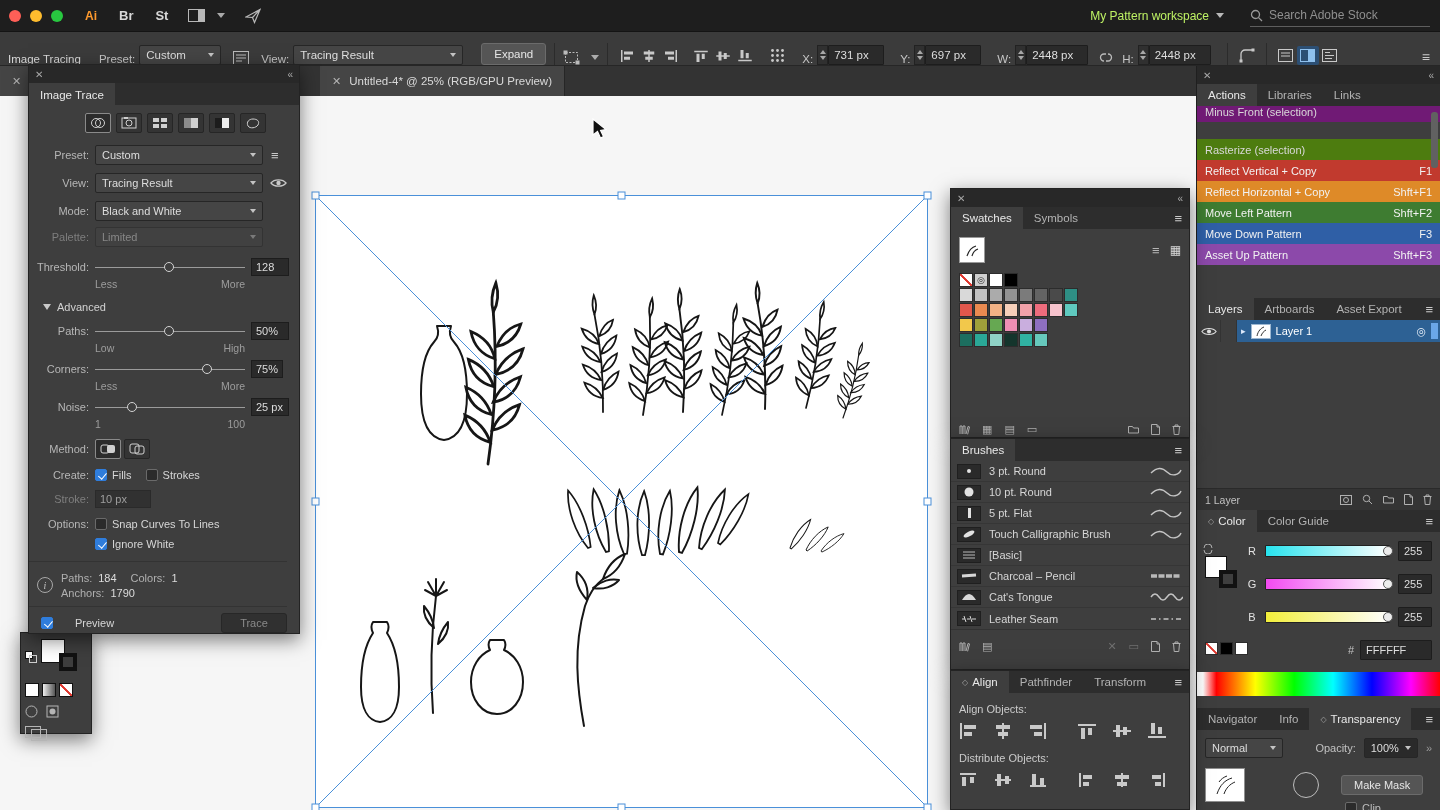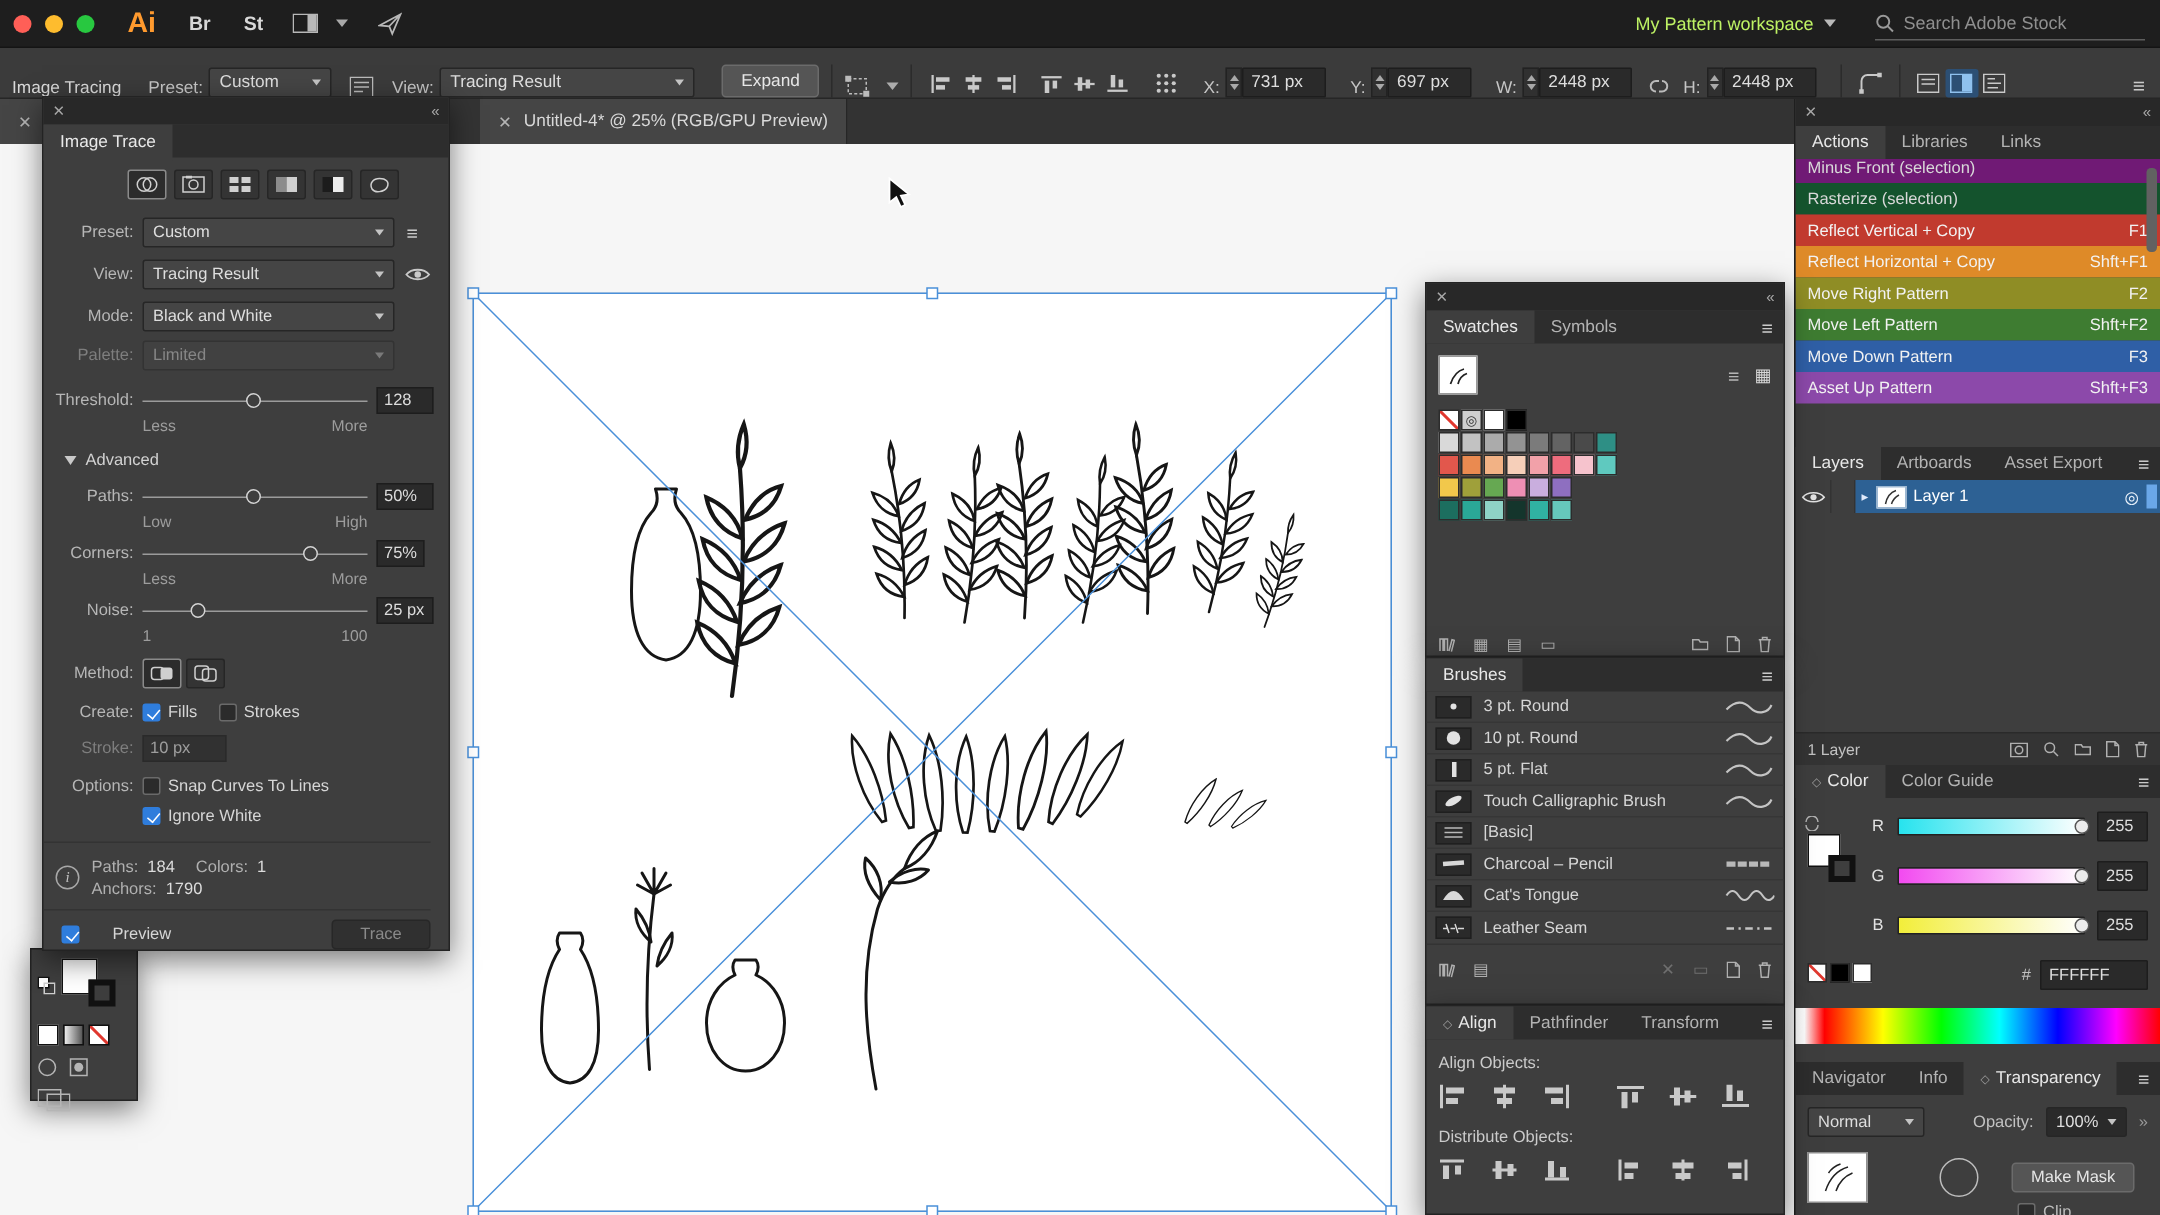--- a/index.html
+++ b/index.html
@@ -7,21 +7,21 @@
   font-family:"Liberation Sans","DejaVu Sans",sans-serif}
 #app{position:relative;width:1440px;height:810px;font-size:11px;color:#cfcfcf;background:#f5f5f5}
 .abs{position:absolute}
 .r{display:flex;align-items:center}
 svg{display:block}
 
 
 #menubar{position:absolute;left:0;top:0;width:1440px;height:32px;background:#1e1e1e;
   display:flex;align-items:center;border-bottom:1px solid #141414}
 .traffic{width:12px;height:12px;border-radius:50%;margin-left:9px;flex:none}
-#ai-logo{margin-left:22px;font-weight:bold;font-size:19px;color:#ff9a2e}
+#ai-logo{margin-left:22px;font-weight:bold;font-size:12px;color:#ff9a2e}
 .mb-badge{margin-left:22px;font-weight:bold;font-size:13px;color:#d8d8d8}
 .mb-ic{margin-left:20px;opacity:.9}
 #workspace{margin-left:auto;font-size:12px;color:#bef264}
 .chev{width:0;height:0;border-left:4px solid transparent;border-right:4px solid transparent;
   border-top:5px solid #b9b9b9;margin-left:7px}
 #search{margin-left:26px;margin-right:10px;width:180px;height:22px;display:flex;align-items:center;
   border-bottom:1px solid #5e5e5e;color:#8f8f8f;font-size:12px;gap:6px}
 
 
 #controlbar{position:absolute;left:0;top:32px;width:1440px;height:34px;background:#3b3b3b;
@@ -982,35 +982,31 @@
           </div>
         <div class="ptab">
             <span>Links</span>
           </div>
       </div>
       <div style="position:relative;overflow:hidden;height:192px">
         <div class="arow" style="margin-top: -5px; color: rgb(217, 217, 217); background: #701a75;">
           <span>Minus Front (selection)</span>
             <span class="akey"></span>
         </div>
-        <div class="arow" style="color: rgb(217, 217, 217); background: #14532d;">
+        <div class="arow" style="color: rgb(217, 217, 217); background: #4d7c0f; margin-top: 17px;">
           <span>Rasterize (selection)</span>
             <span class="akey"></span>
         </div>
         <div class="arow" style="background: rgb(193, 58, 46);">
           <span>Reflect Vertical + Copy</span>
             <span class="akey">F1</span>
         </div>
         <div class="arow" style="background: rgb(222, 138, 40); gap: 16px;">
           <span>Reflect Horizontal + Copy</span>
             <span class="akey">Shft+F1</span>
-        </div>
-        <div class="arow" style="background: rgb(143, 141, 37);">
-          <span>Move Right Pattern</span>
-            <span class="akey">F2</span>
         </div>
         <div class="arow" style="background: rgb(62, 124, 49);">
           <span>Move Left Pattern</span>
             <span class="akey">Shft+F2</span>
         </div>
         <div class="arow" style="background: rgb(47, 95, 166);">
           <span>Move Down Pattern</span>
             <span class="akey">F3</span>
         </div>
         <div class="arow" style="background: rgb(140, 73, 170);">

